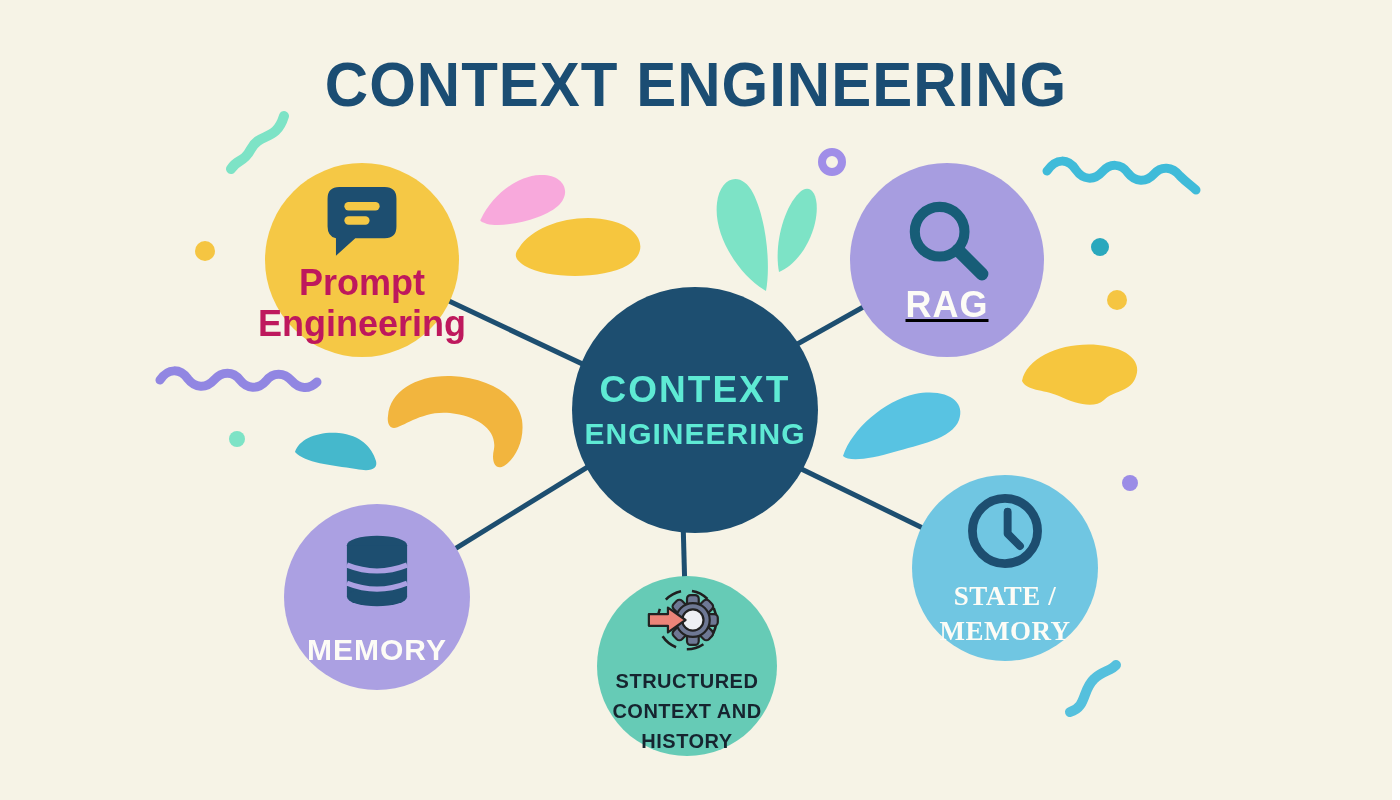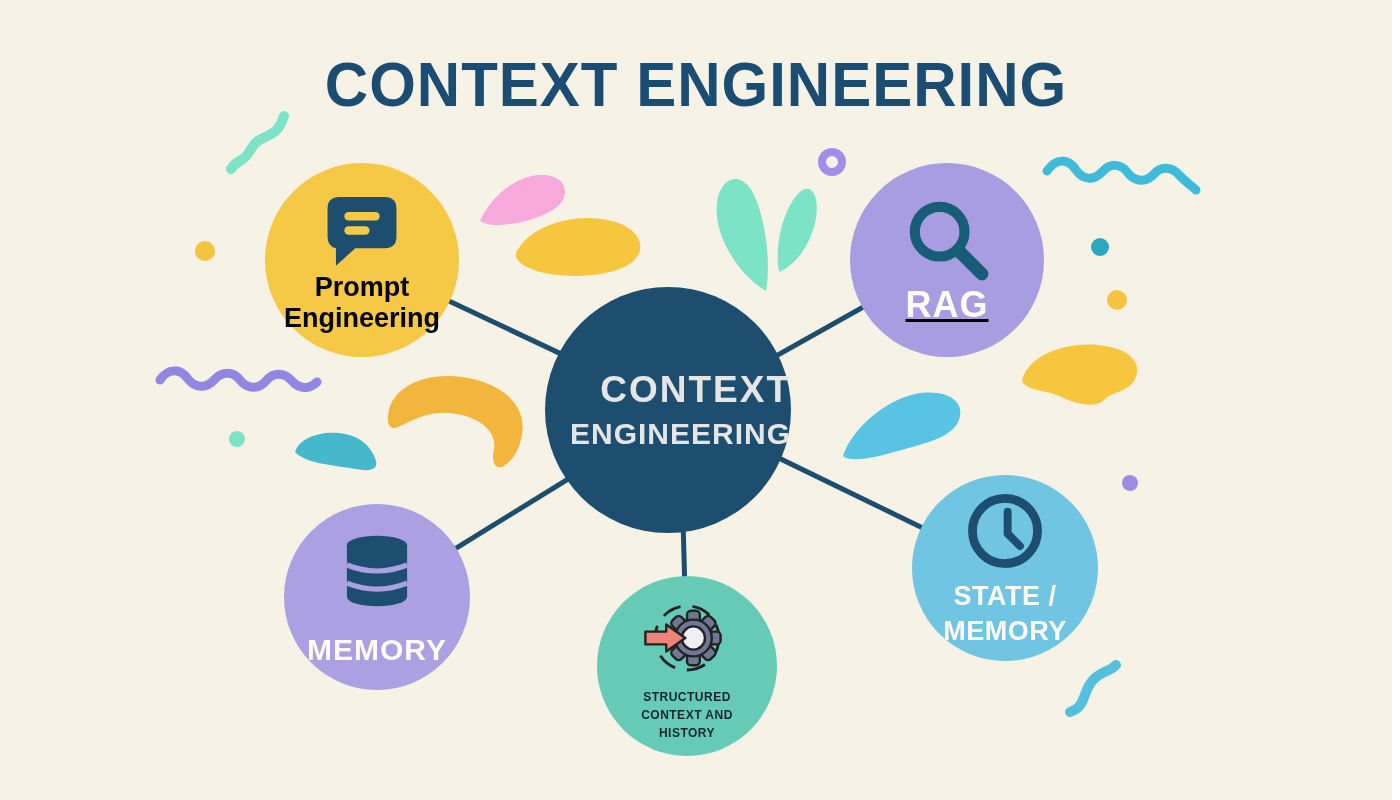--- a/index.html
+++ b/index.html
@@ -13,34 +13,34 @@
     position:absolute;top:50px;left:0;width:100%;margin:0;
     text-align:center;font-size:60px;font-weight:800;letter-spacing:1px;
     color:#1b4d73;transform:scaleY(1.06);
   }
   .node{
     position:absolute;border-radius:50%;
     display:flex;flex-direction:column;align-items:center;justify-content:center;
     text-align:center;
   }
   .node-center{
-    left:545px;top:287px;width:246px;height:246px;background:#1d4e70;
-    color:#e5e5e5;z-index:3;align-items:flex-end;
+    left:572px;top:287px;width:246px;height:246px;background:#1d4e70;
+    color:#5eead4;z-index:3;
   }
   .node-center .l1{font-size:37px;font-weight:bold;letter-spacing:2px;}
   .node-center .l2{font-size:30px;font-weight:bold;letter-spacing:1px;margin-top:6px;}
   .node-prompt{left:265px;top:163px;width:194px;height:194px;background:#f5c845;z-index:2;}
-  .node-prompt .node-label{color:#000000;font-size:27px;font-weight:bold;line-height:1.15;margin-top:2px;}
+  .node-prompt .node-label{color:#be185d;font-size:36px;font-weight:bold;line-height:1.15;margin-top:2px;}
   .node-rag{left:850px;top:163px;width:194px;height:194px;background:#a79de0;z-index:2;text-decoration:underline;}
   .node-rag .node-label{color:#fdfcf6;font-size:36px;font-weight:bold;letter-spacing:1px;margin-top:-2px;}
   .node-memory{left:284px;top:504px;width:186px;height:186px;background:#aba0e2;z-index:2;}
   .node-memory .node-label{color:#fdfcf6;font-size:30px;font-weight:bold;letter-spacing:1px;margin-top:19px;}
   .node-structured{left:597px;top:576px;width:180px;height:180px;background:#66cbb6;z-index:2;}
-  .node-structured .node-label{color:#16242f;font-size:12px;font-weight:800;line-height:1.5;letter-spacing:.5px;margin-top:2px;}
-  .node-state{left:912px;top:475px;width:186px;height:186px;background:#70c6e2;z-index:2;}
+  .node-structured .node-label{color:#16242f;font-size:20px;font-weight:800;line-height:1.5;letter-spacing:.5px;margin-top:2px;}
+  .node-state{left:912px;top:475px;width:186px;height:186px;background:#70c6e2;z-index:2;font-family:Liberation Serif, serif;}
   .node-state .node-label{color:#fdfcf6;font-size:27px;font-weight:bold;line-height:1.3;letter-spacing:.5px;margin-top:4px;}
   .node svg.icon{display:block;}
 </style>
 </head>
 <body>
 
 <div class="stage">
 
   <h1 class="page-title">CONTEXT ENGINEERING</h1>
 

